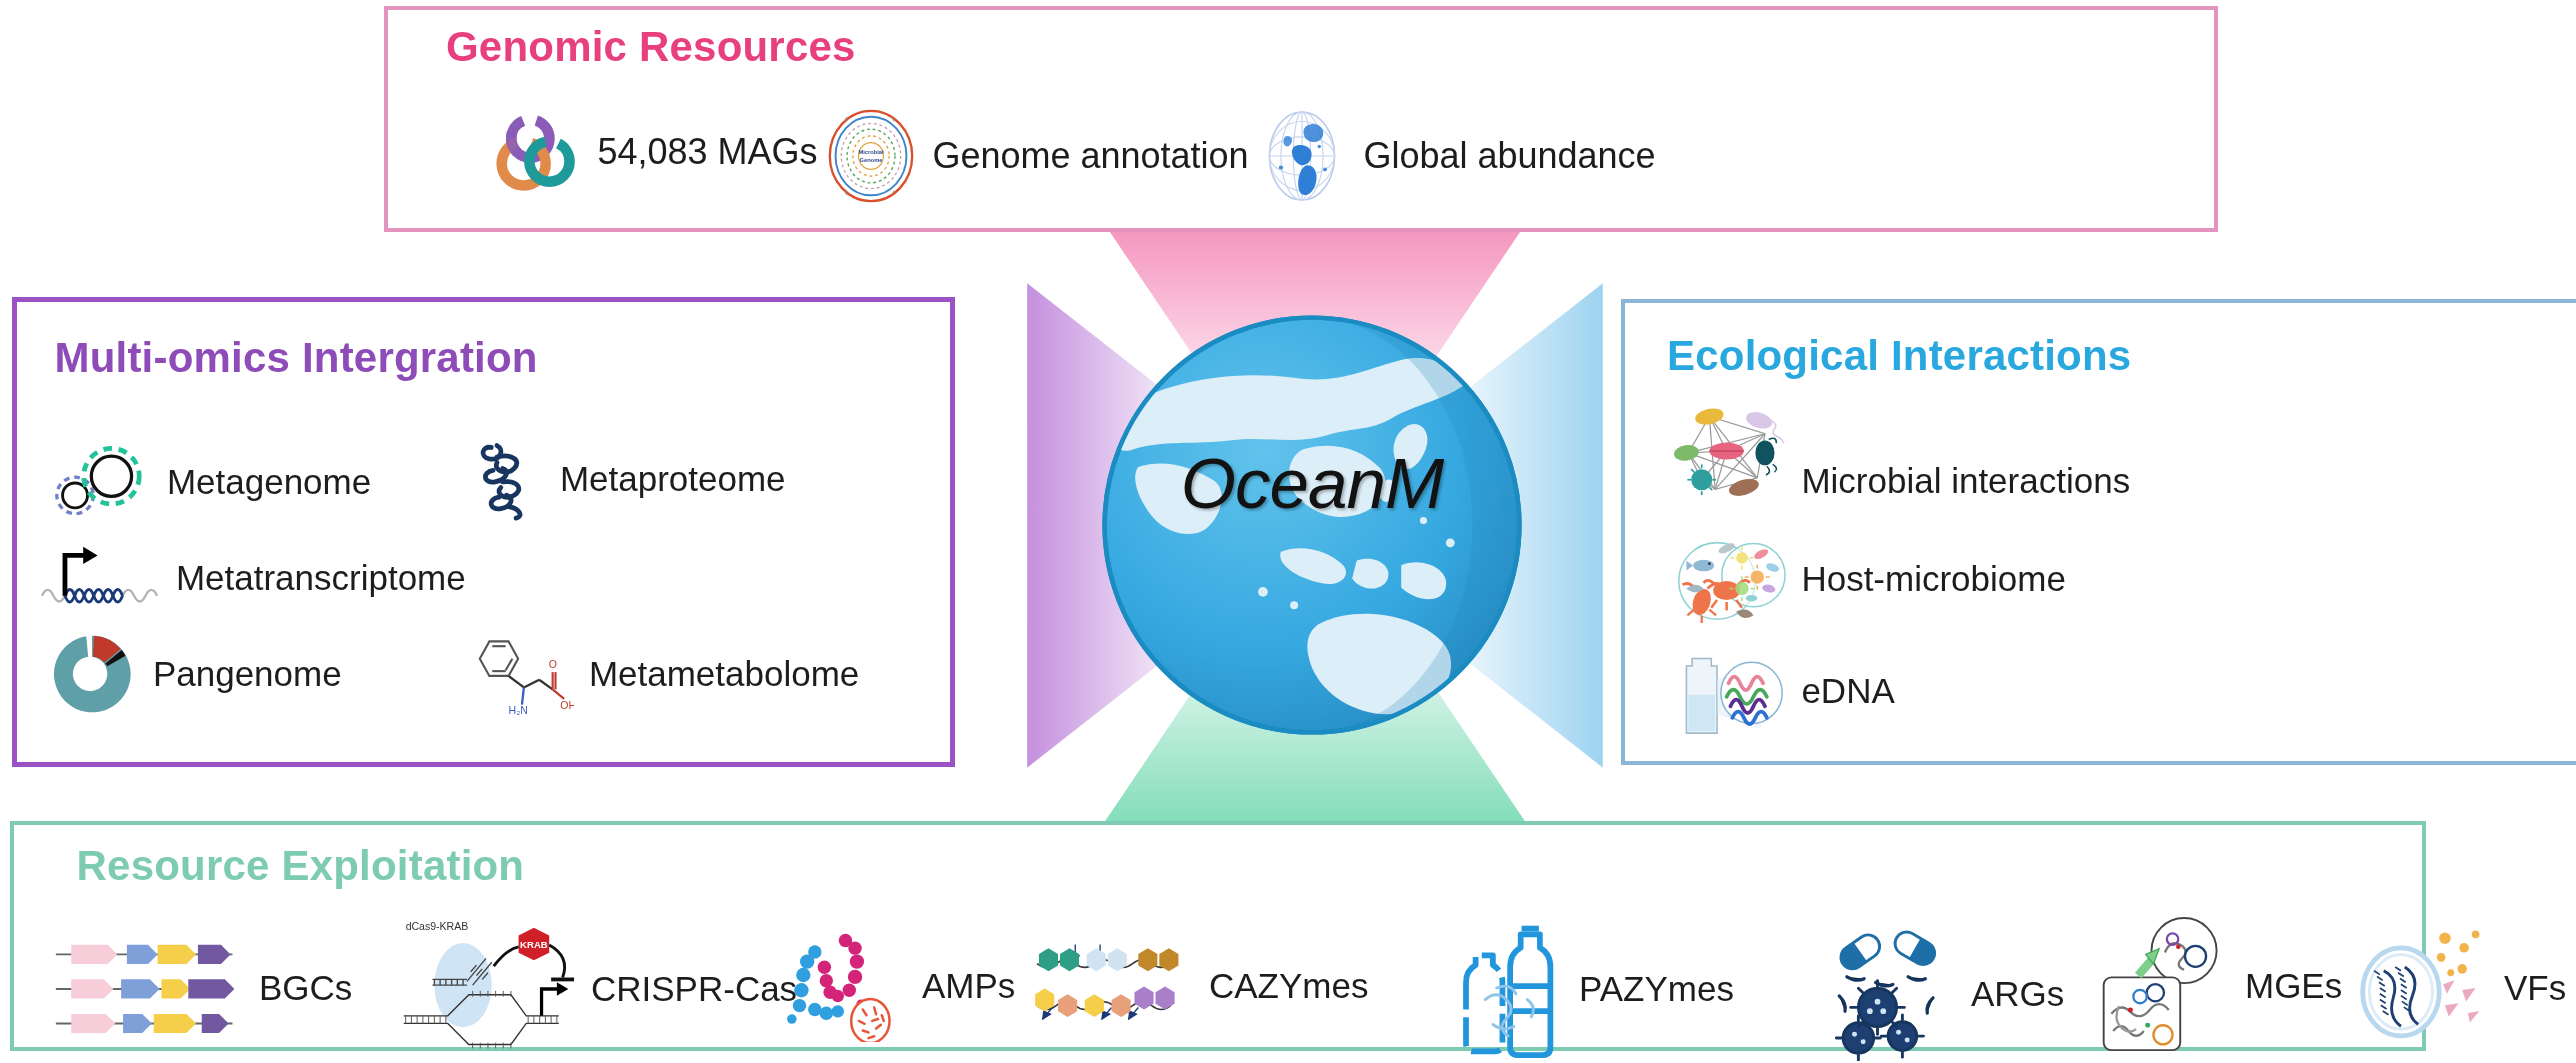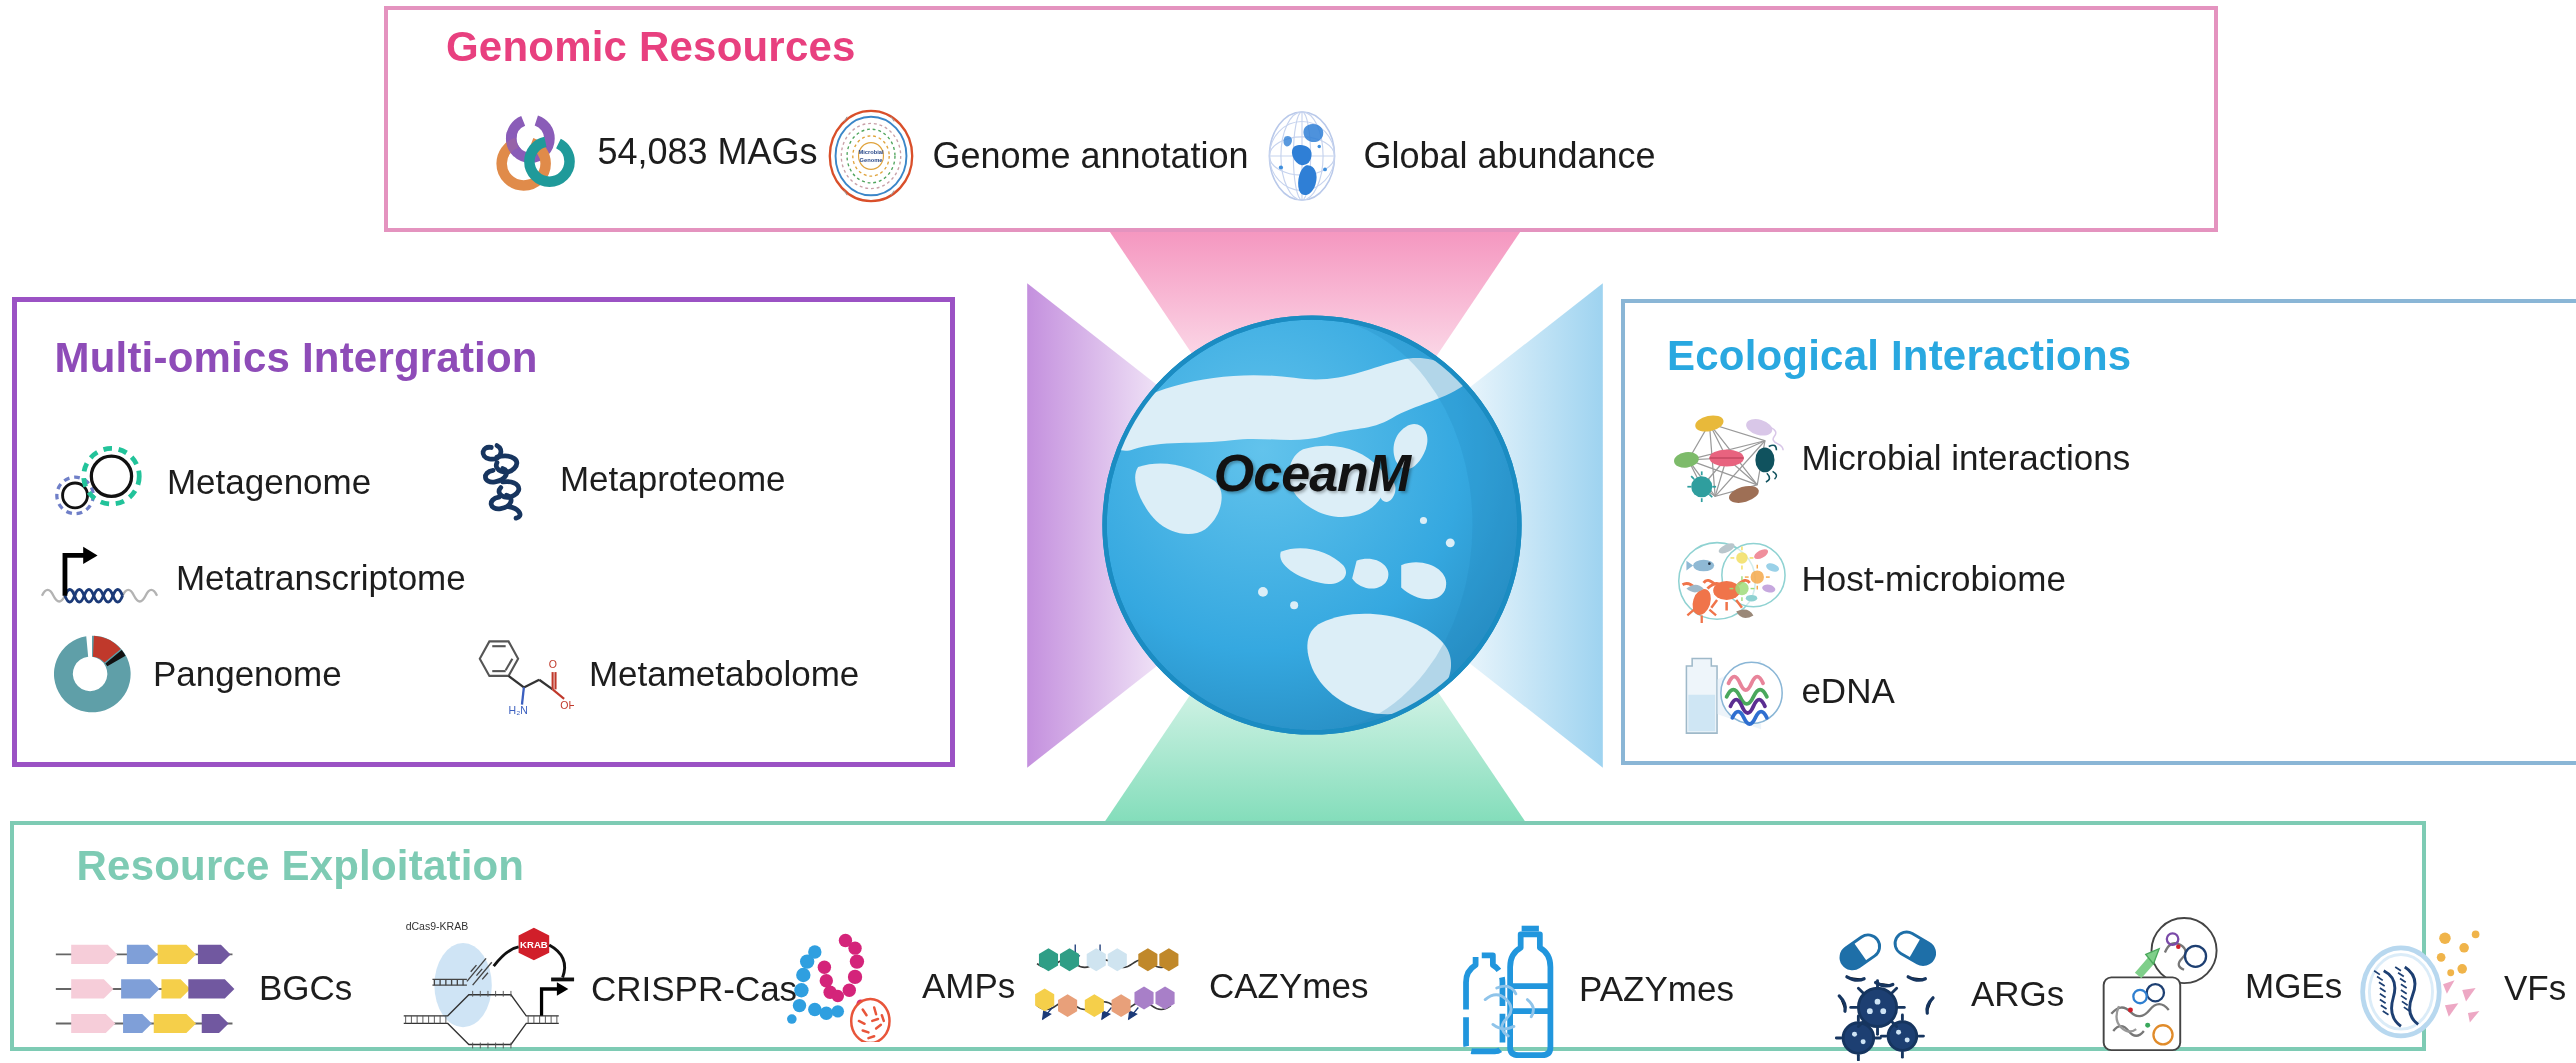--- a/index.html
+++ b/index.html
@@ -38,41 +38,41 @@
 
   
   #it-metagenome{left:29px;top:134px;}
   #it-metaproteome{left:451px;top:134px;}
   #it-metatrans{left:21px;top:240px;}
   #it-pangenome{left:29px;top:326px;}
   #it-metametab{left:451px;top:326px;}
   #panel-left .label{font-size:35px;}
 
   
-  #it-micint{left:48px;top:105px;}
+  #it-micint{left:48px;top:98px;align-items:flex-end;}
   #it-hostmic{left:48px;top:226px;}
   #it-ednarow{left:48px;top:338px;}
   #panel-right .label{font-size:35px;}
 
   
   #bot-items{position:absolute;left:0;top:104px;width:100%;height:121px;}
   #bot-items .item .label{font-size:35px;}
   #it-bgcs{left:38px;top:5.8px;}
   #it-crispr{left:384px;top:-13.4px;}
   #it-amps{left:768px;top:0px;}
   #it-cazy{left:1017px;top:3.8px;}
   #it-pazy{left:1425px;top:-9.6px;}
   #it-args{left:1808px;top:-1.9px;}
   #it-mges{left:2082px;top:-15.4px;}
   #it-vfs{left:2341px;top:-7.7px;}
 
   
   #globe{position:absolute;left:1089px;top:302px;width:446px;height:446px;z-index:4;}
   #globe-text{position:absolute;left:1089px;top:443px;width:446px;text-align:center;
-              font-size:52px;font-weight:bold;font-style:italic;color:#121212;
+              font-size:71px;font-weight:normal;font-style:italic;color:#121212;
               z-index:5;letter-spacing:-1px;
               text-shadow:1.9px 1.9px 2.9px rgba(0,0,0,.28);}
 
   
   #watermark{position:absolute;left:2092px;top:1020px;font-size:52px;color:#d8d8d8;
              white-space:nowrap;z-index:9;letter-spacing:1.9px;margin-top:43px;}
 </style>
 </head>
 <body>
 

